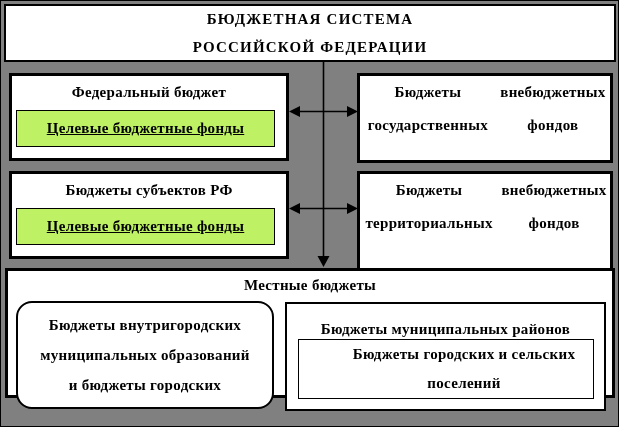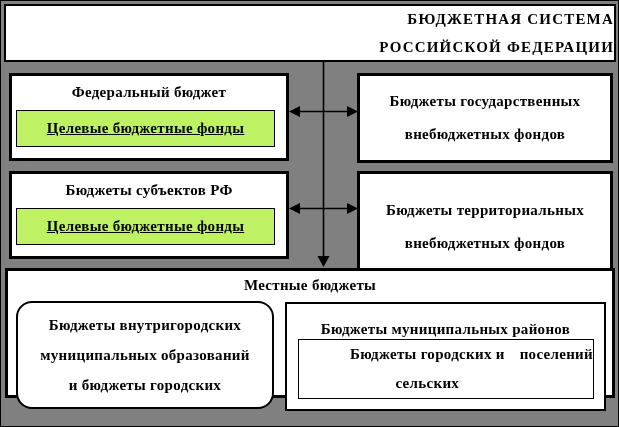--- a/index.html
+++ b/index.html
@@ -33,21 +33,20 @@
   .title-box {
     left: 3px; top: 3px;
     width: 612px; height: 58px;
     border-width: 2px;
     display: flex;
     flex-direction: column;
     justify-content: center;
     font-size: 15px;
     letter-spacing: 1.2px;
     line-height: 28px;
-    align-items: flex-end;
   }
   .mid-box {
     border-width: 3px;
     font-size: 15px;
     letter-spacing: 0.3px;
   }
   .composite-heading {
     height: 33px;
     display: flex;
     align-items: center;
@@ -60,21 +59,21 @@
     border: 1px solid #000000;
     display: flex;
     align-items: center;
     justify-content: center;
     background: #bef264;
     box-sizing: border-box;
     text-decoration: underline;
   }
   .two-line {
     display: flex;
-    flex-direction: column;
+    flex-direction: row;
     justify-content: center;
     line-height: 33px;
   }
   .local-box {
     left: 4px; top: 267px;
     width: 610px; height: 130px;
     border-width: 3px;
     font-size: 15px;
     letter-spacing: 0.3px;
   }
@@ -109,21 +108,21 @@
     justify-content: center;
     margin-top: 8px;
   }
   .municipal-nested {
     position: absolute;
     left: 11px; top: 35px;
     width: 296px; height: 60px;
     border: 1px solid #000000;
     box-sizing: border-box;
     display: flex;
-    flex-direction: row;
+    flex-direction: column;
     justify-content: center;
     line-height: 29px;
     background: #ffffff;
     padding-left: 36px;
   }
 </style>
 </head>
 <body>
 
 <div class="canvas">

